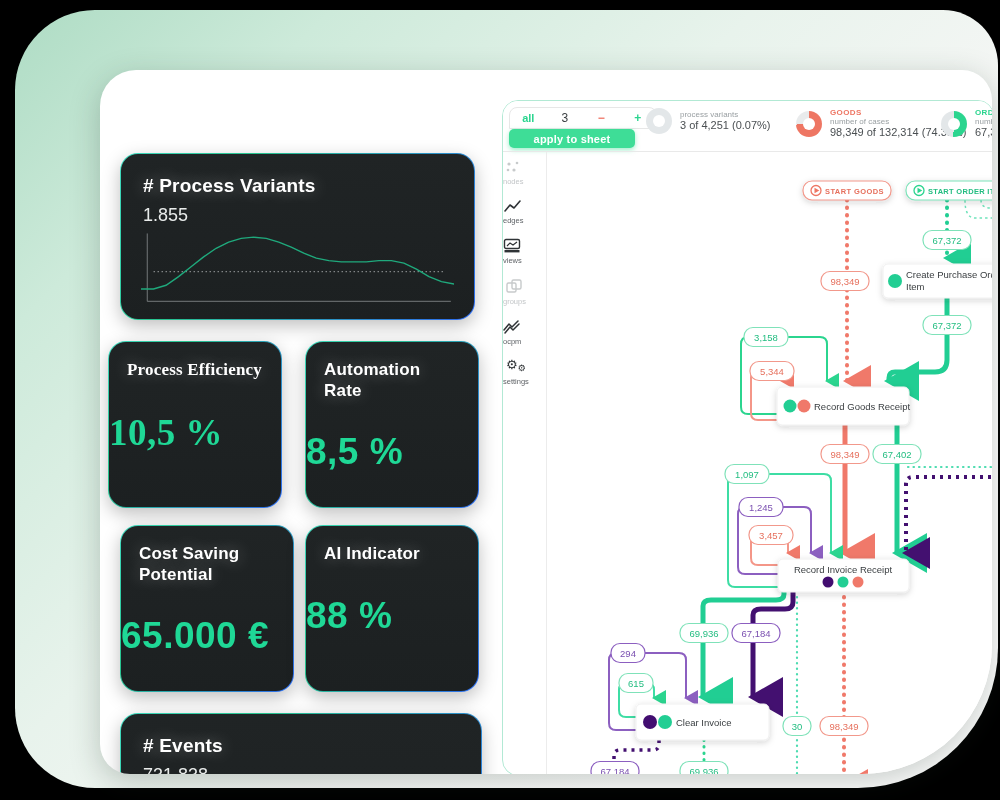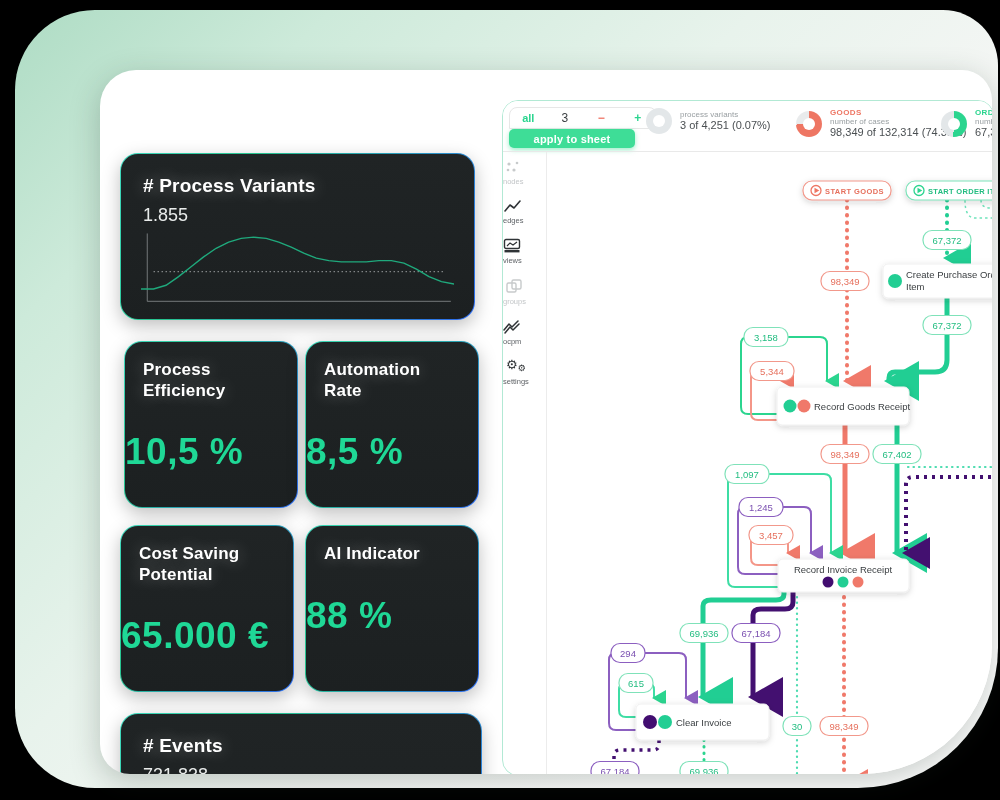--- a/index.html
+++ b/index.html
@@ -66,21 +66,21 @@
     <div class="sparkwrap" style="height:74px;">
       <svg width="100%" height="100%" viewBox="0 0 100 60" preserveAspectRatio="none">
         <line x1="2" y1="2" x2="2" y2="57" stroke="#8a8f90" stroke-width="0.8" vector-effect="non-scaling-stroke"></line>
         <line x1="2" y1="57" x2="99" y2="57" stroke="#8a8f90" stroke-width="0.8" vector-effect="non-scaling-stroke"></line>
         <line x1="4" y1="33" x2="97" y2="33" stroke="#b9bdbe" stroke-width="0.8" stroke-dasharray="1.5 2.5" vector-effect="non-scaling-stroke"></line>
         <polyline fill="none" stroke="#1fa97c" stroke-width="1.4" vector-effect="non-scaling-stroke" stroke-linecap="round" points="0,47 4,47 8,44 12,37 16,29 20,21 24,14 28,9 32,6 36,5 40,6 44,9 48,13 52,18 56,22 60,24 64,25 68,25 72,25 76,24 80,24 84,26 88,31 92,37 96,41 100,43"></polyline>
       </svg>
     </div>
   </div>
 
-  <div class="card small" style="left:24px;top:223px;width:172px;height:165px;">
+  <div class="card small" style="left:8px;top:223px;width:172px;height:165px;font-family:Liberation Serif, serif;">
     <div class="title">Process Efficiency</div>
     <span class="bigvalue">10,5 %</span>
   </div>
   <div class="card small" style="left:205px;top:223px;width:172px;height:165px;">
     <div class="title">Automation Rate</div>
     <span class="bigvalue">8,5 %</span>
   </div>
   <div class="card small" style="left:20px;top:407px;width:172px;height:165px;">
     <div class="title">Cost Saving Potential</div>
     <span class="bigvalue">65.000 €</span>

